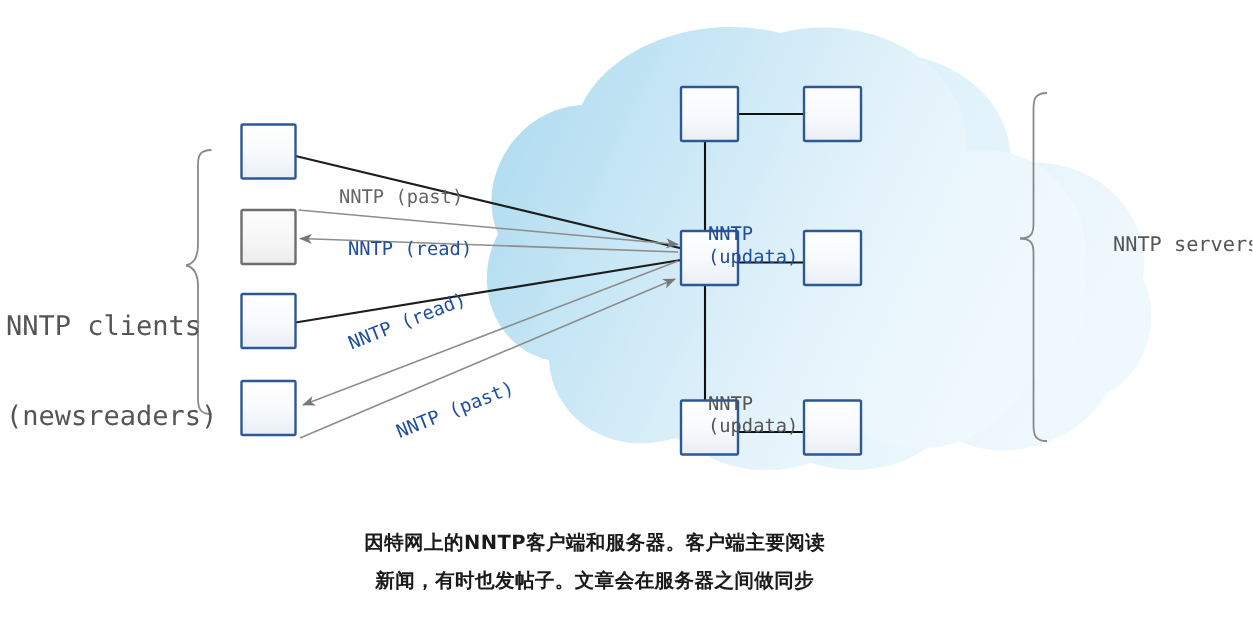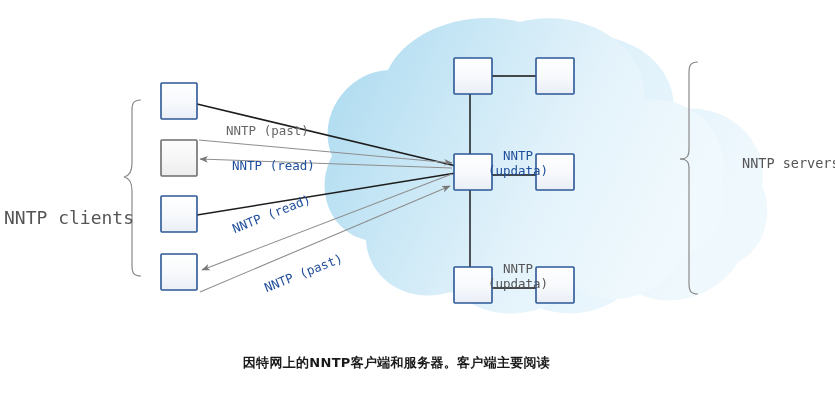--- a/index.html
+++ b/index.html
@@ -52,21 +52,20 @@
     color: #666666;
   }
   #lab-past-1 { left: 226px; top: 123px; }
   #lab-read-1 { left: 232px; top: 158px; }
   #lab-read-2 { left: 230px; top: 222px; transform: rotate(-21.5deg); }
   #lab-past-2 { left: 262px; top: 281px; transform: rotate(-21.5deg); }
   .updata-label {
     position: absolute;
     font-size: 12.5px;
     line-height: 15px;
-    text-align: center;
     white-space: pre;
     width: 92px;
     font-family: "DejaVu Sans Mono", "Liberation Mono", monospace;
   }
   #updata-top {
     left: 472px;
     top: 148px;
     color: #1f4e9c;
   }
   #updata-bottom {
@@ -218,31 +217,33 @@
     <g>
       <rect x="454" y="267" width="38" height="36" rx="1" fill="url(#boxGrad)" stroke="#2c5897" stroke-width="1.6"></rect>
     </g>
     <g>
       <rect x="536" y="267" width="38" height="36" rx="1" fill="url(#boxGrad)" stroke="#2c5897" stroke-width="1.6"></rect>
     </g>
   </svg>
 
   <div class="lbl" id="clients-label">
     <div>NNTP clients</div>
+    <div>(newsreaders)</div>
   </div>
 
   <div class="lbl" id="servers-label">NNTP servers</div>
 
   <div class="lbl arrow-label gray" id="lab-past-1">NNTP (past)</div>
   <div class="lbl arrow-label" id="lab-read-1">NNTP (read)</div>
   <div class="lbl arrow-label" id="lab-read-2">NNTP (read)</div>
   <div class="lbl arrow-label" id="lab-past-2">NNTP (past)</div>
 
   <div class="updata-label" id="updata-top">NNTP
 (updata)</div>
   <div class="updata-label" id="updata-bottom">NNTP
 (updata)</div>
 
   <div id="caption">
     <div>因特网上的NNTP客户端和服务器。客户端主要阅读</div>
+    <div>新闻，有时也发帖子。文章会在服务器之间做同步</div>
   </div>
 
 </div>
 
 </body></html>

